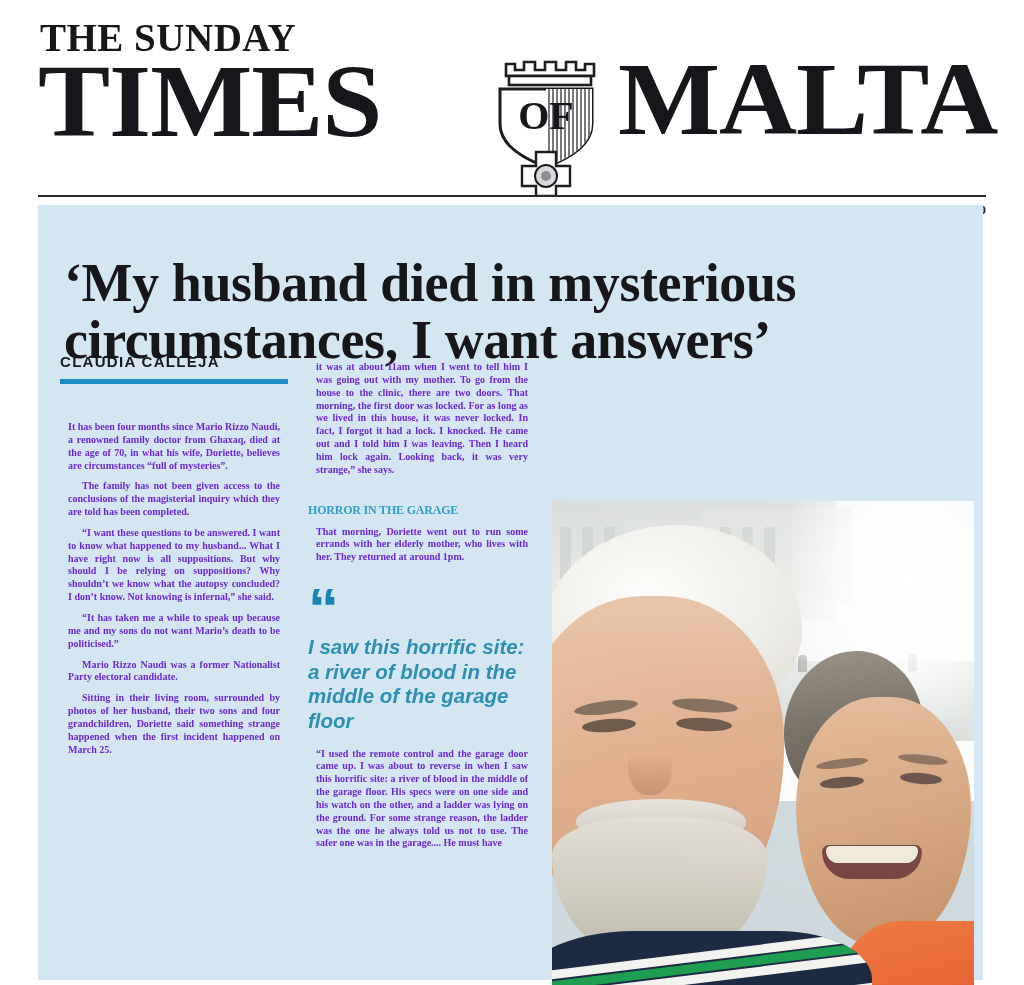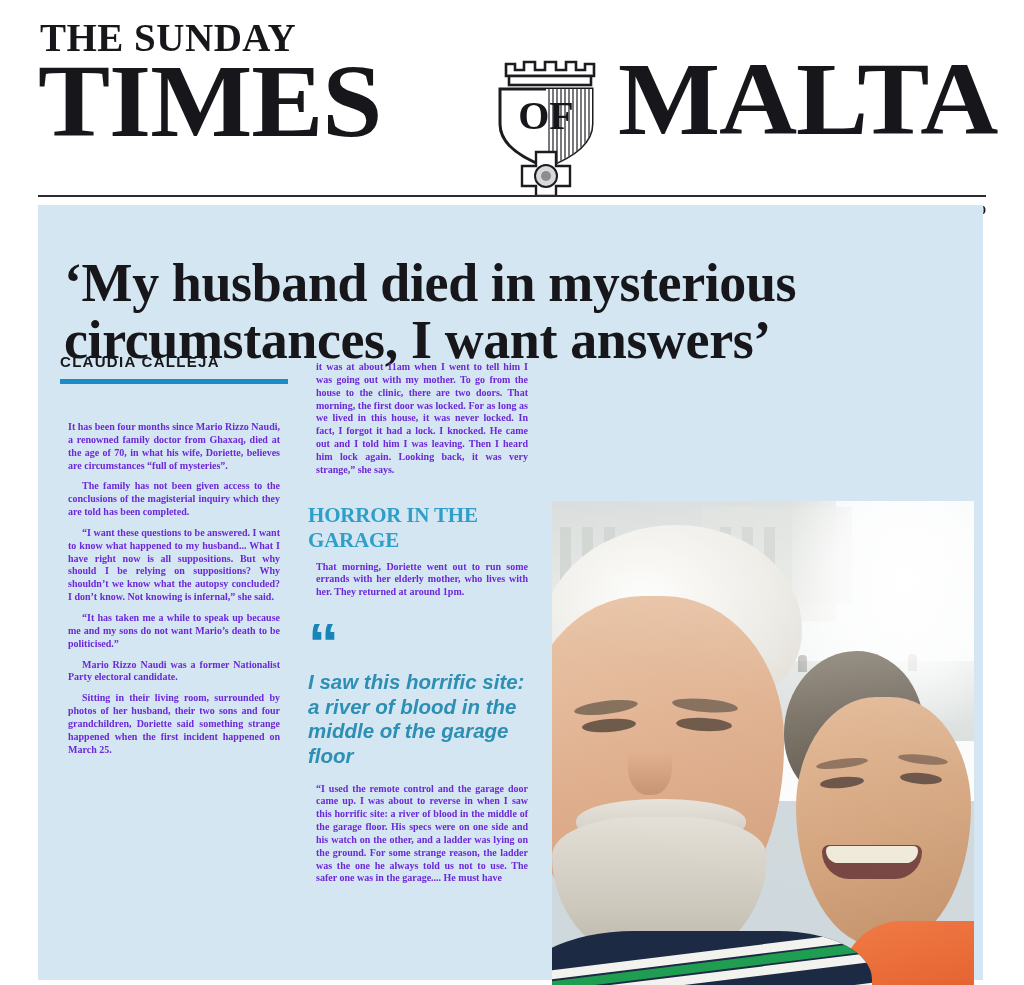--- a/index.html
+++ b/index.html
@@ -134,21 +134,21 @@
     text-align:justify;
     font-weight:700;
     -webkit-hyphens:auto;hyphens:auto;
   }
   .bodytext p + p{ text-indent:14px; }
   .bodytext p.noindent{ text-indent:0; }
 
   .subhead{
     font-family:"Liberation Serif", serif;
     font-weight:700;
-    font-size:21px;
+    font-size:12px;
     letter-spacing:-0.2px;
     color:#2f9fc9;
     margin:0 0 5px 0;
     text-transform:uppercase;
   }
 
   .pullquote{
     margin:25px 0 14px 0;
   }
   .pq-mark{

